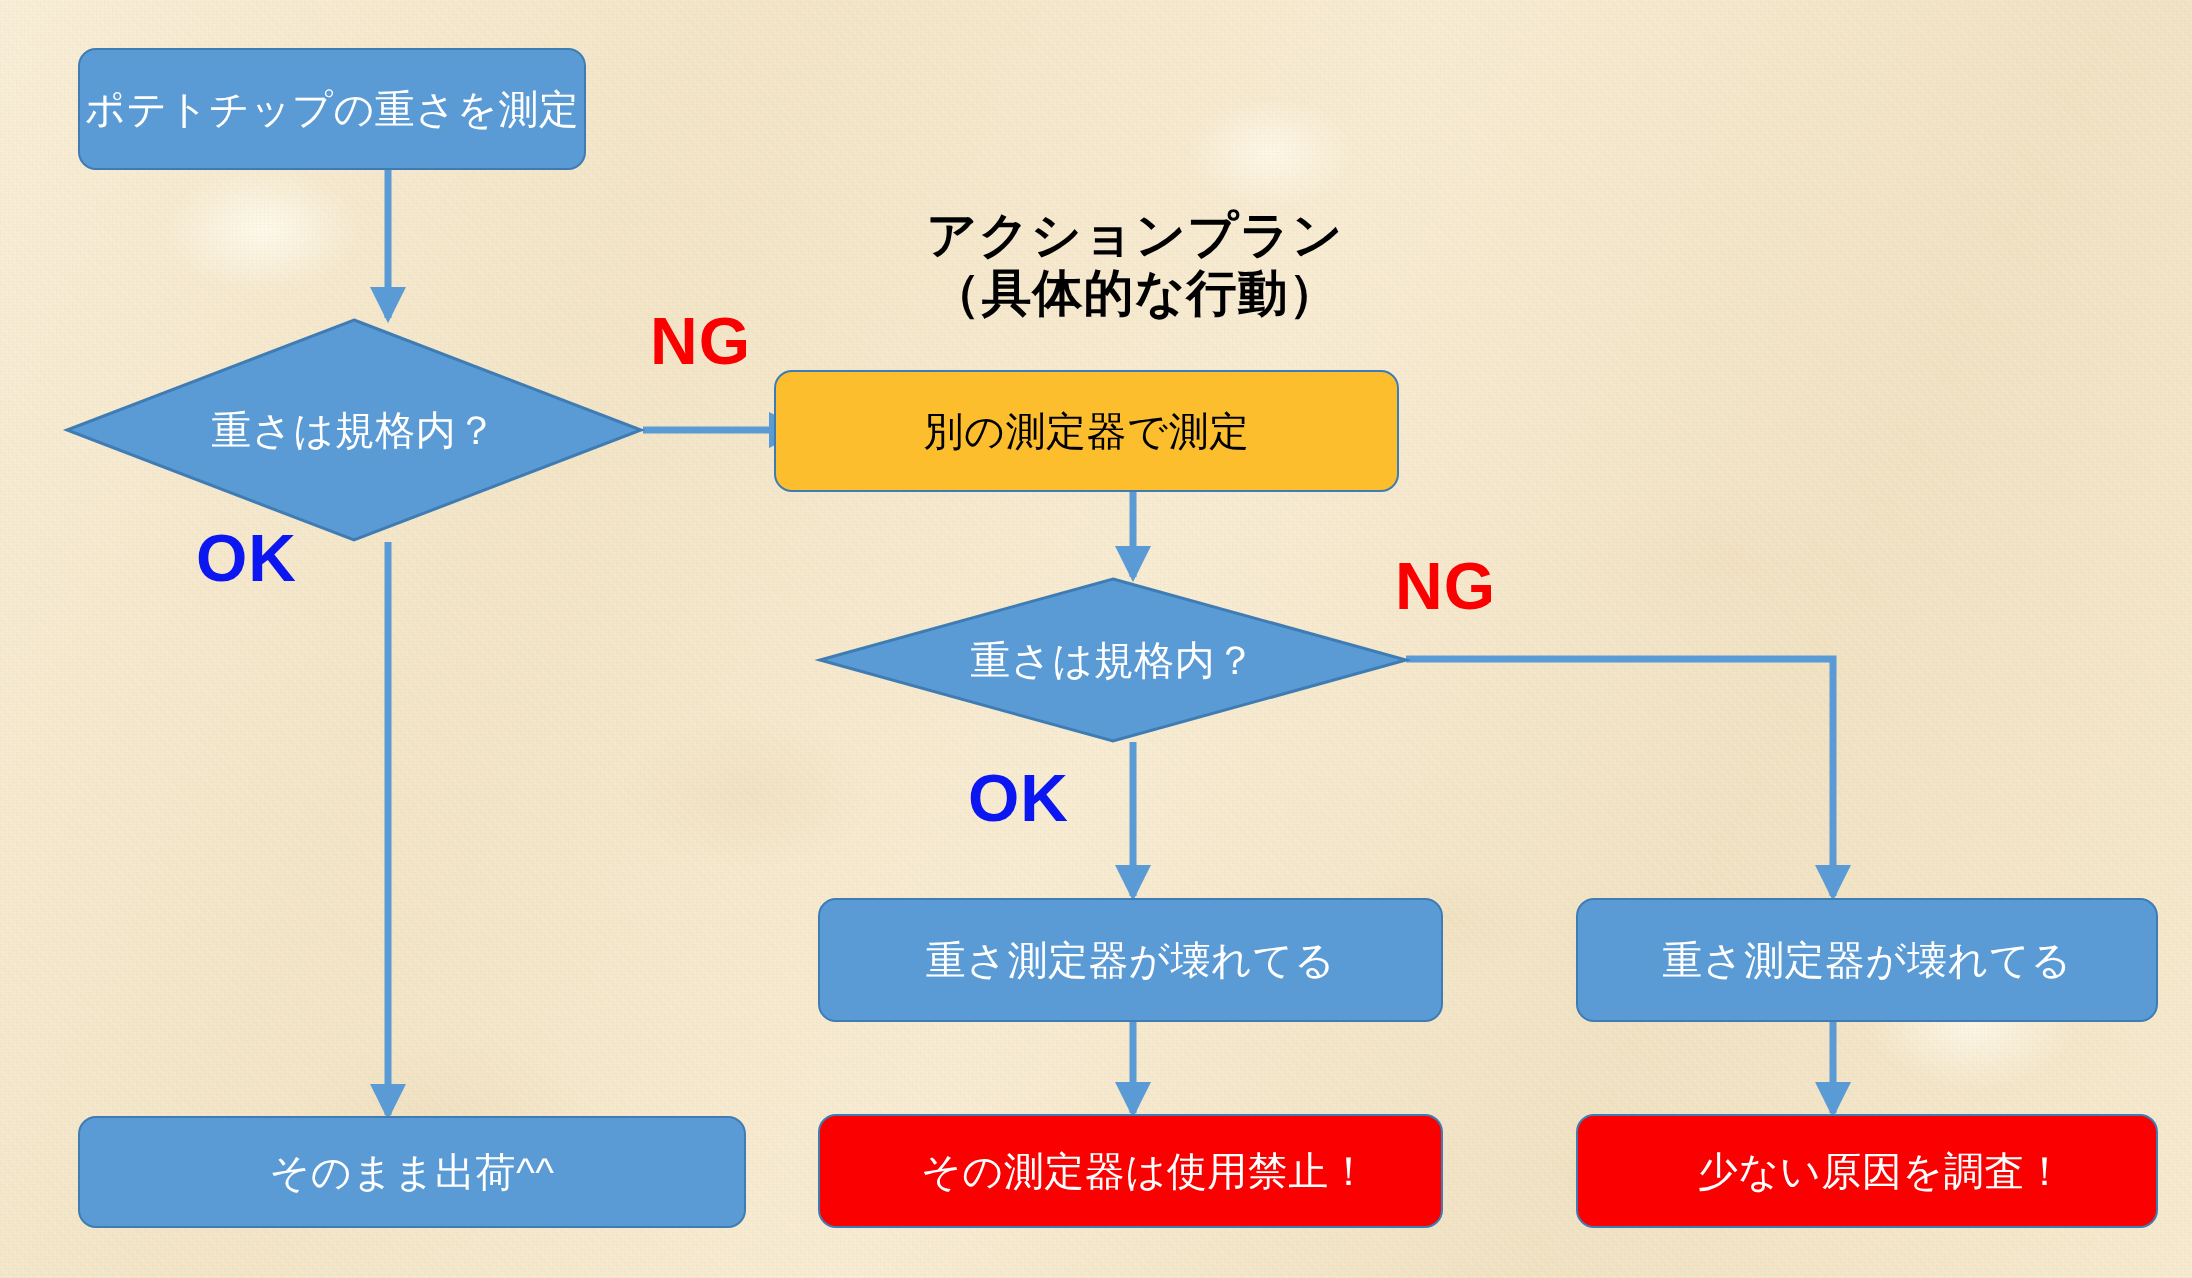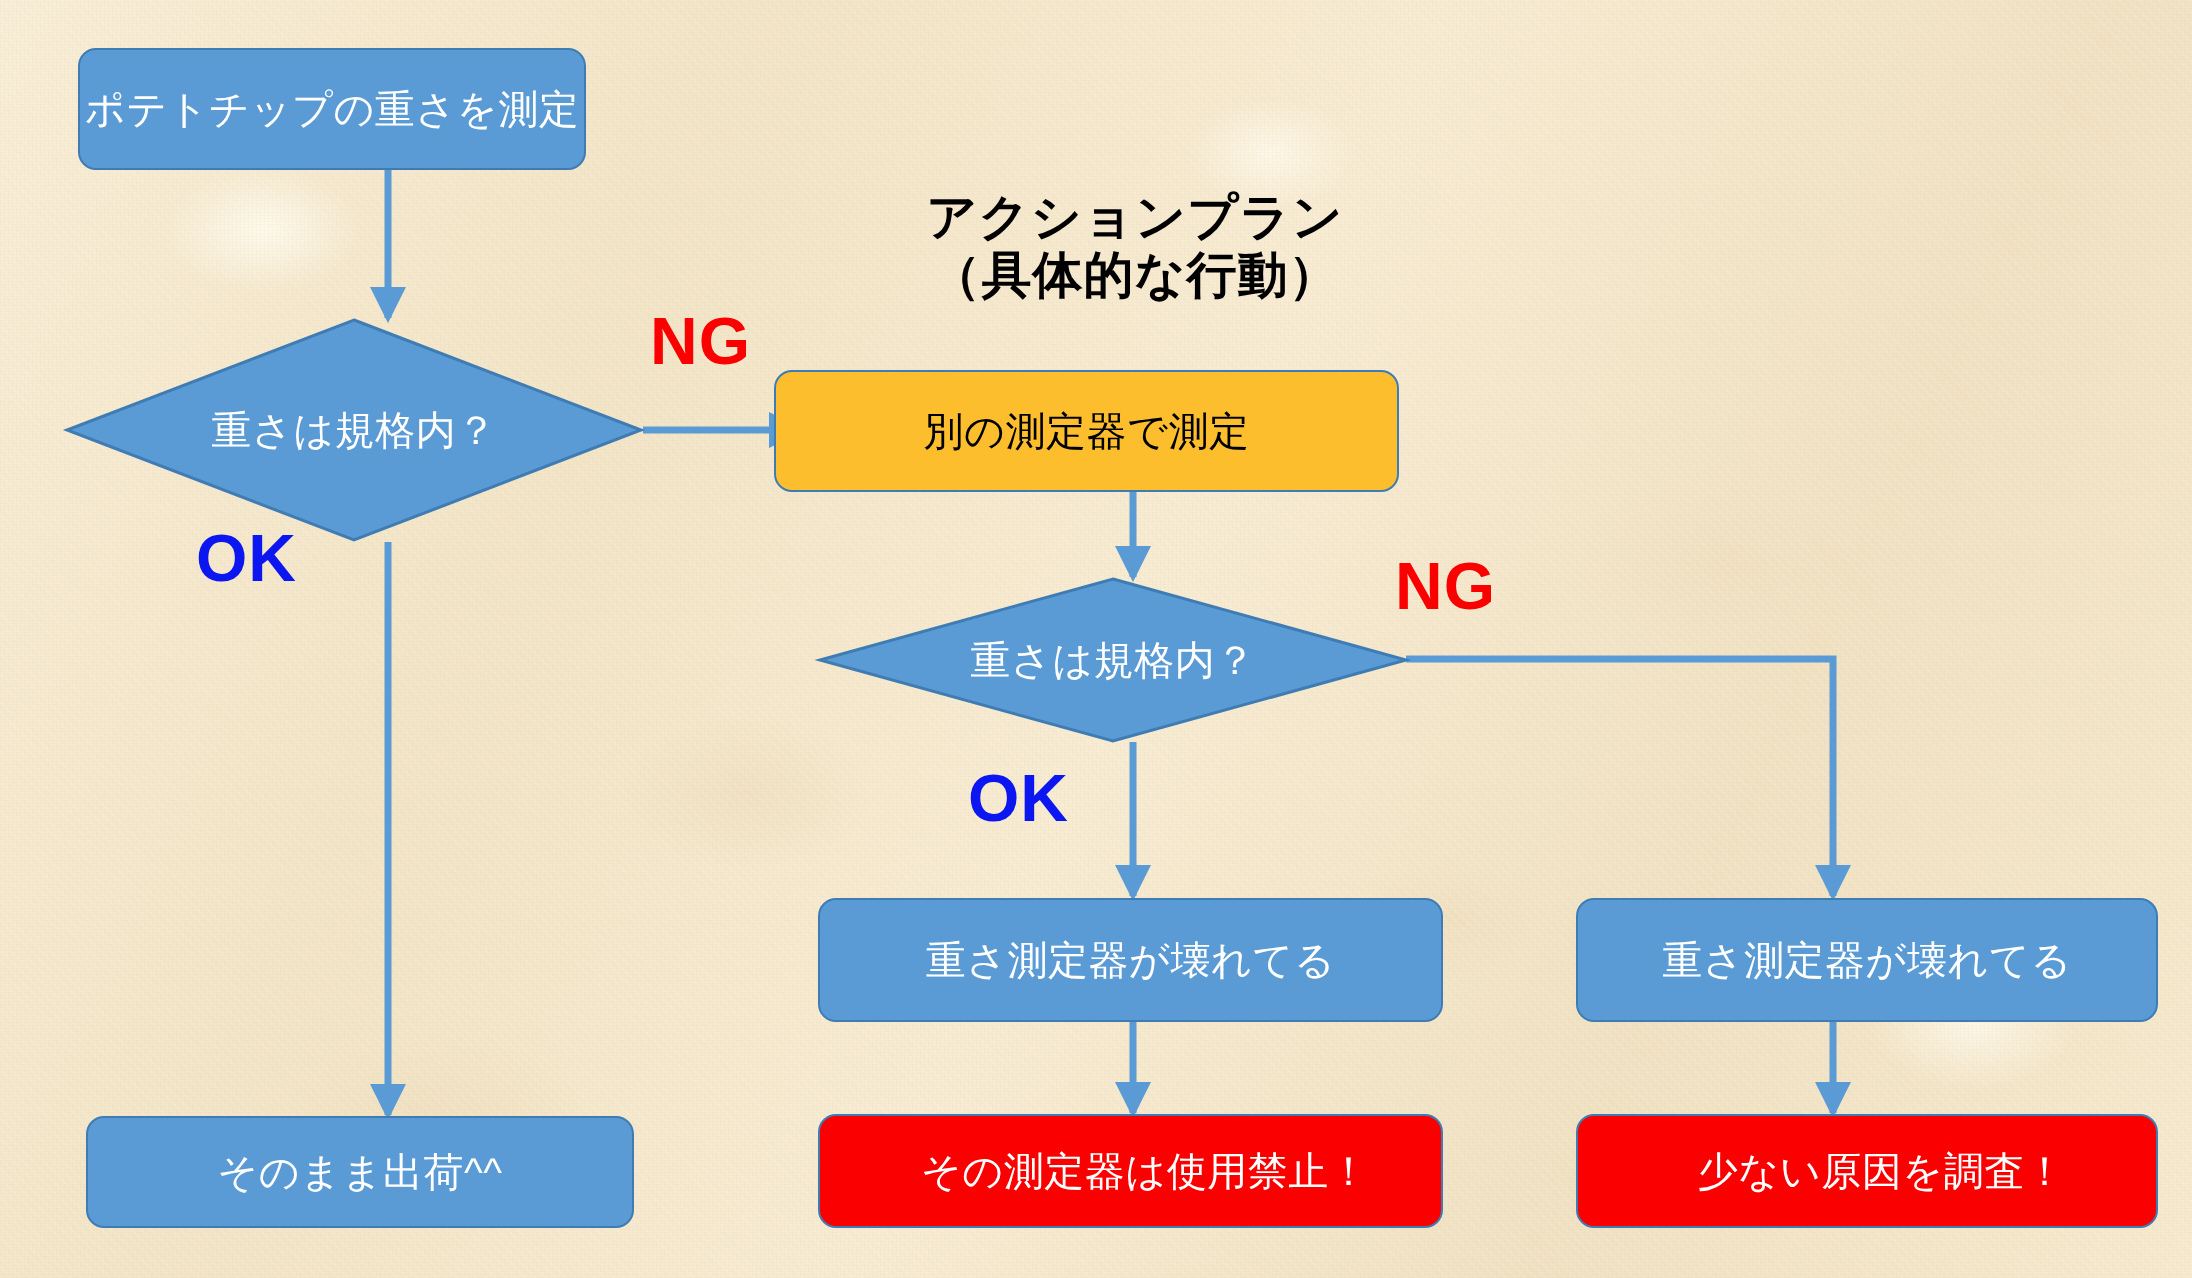--- a/index.html
+++ b/index.html
@@ -101,20 +101,21 @@
   #title {
     position: absolute;
     z-index: 6;
     color: #000000;
     font-weight: 700;
     font-size: 50px;
     line-height: 1.16;
     text-align: center;
     white-space: pre-line;
     letter-spacing: 1px;
+    margin-top: 18px;
   }
   #edges {
     position: absolute;
     left: 0; top: 0;
     width: 2192px;
     height: 1278px;
     z-index: 2;
     overflow: visible;
   }
 </style>
@@ -158,21 +159,21 @@
     <svg viewBox="0 0 578 224" preserveAspectRatio="none">
       <polygon points="289,2 576,112 289,222 2,112" fill="#5b9bd5" stroke="#3f7cb4" stroke-width="3"></polygon>
     </svg>
     <div class="diamond-label">重さは規格内？</div>
   </div>
 
   <div class="edge-label ng" style="left: 650px; top: 308px;">NG</div>
 
   <div class="edge-label ok" style="left: 196px; top: 525px;">OK</div>
 
-  <div class="node proc" style="left: 86px; top: 1116px; width: 548px; height: 112px;">
+  <div class="node proc" style="left: 78px; top: 1116px; width: 668px; height: 112px;">
     <span>そのまま出荷^^</span>
   </div>
 
   <div class="node proc accent" style="left: 774px; top: 370px; width: 625px; height: 122px;">
     <span>別の測定器で測定</span>
   </div>
 
   <div class="diamond-wrap" style="left: 818px; top: 577px; width: 590px; height: 166px;">
     <svg viewBox="0 0 590 166" preserveAspectRatio="none">
       <polygon points="295,2 588,83 295,164 2,83" fill="#5b9bd5" stroke="#3f7cb4" stroke-width="3"></polygon>

